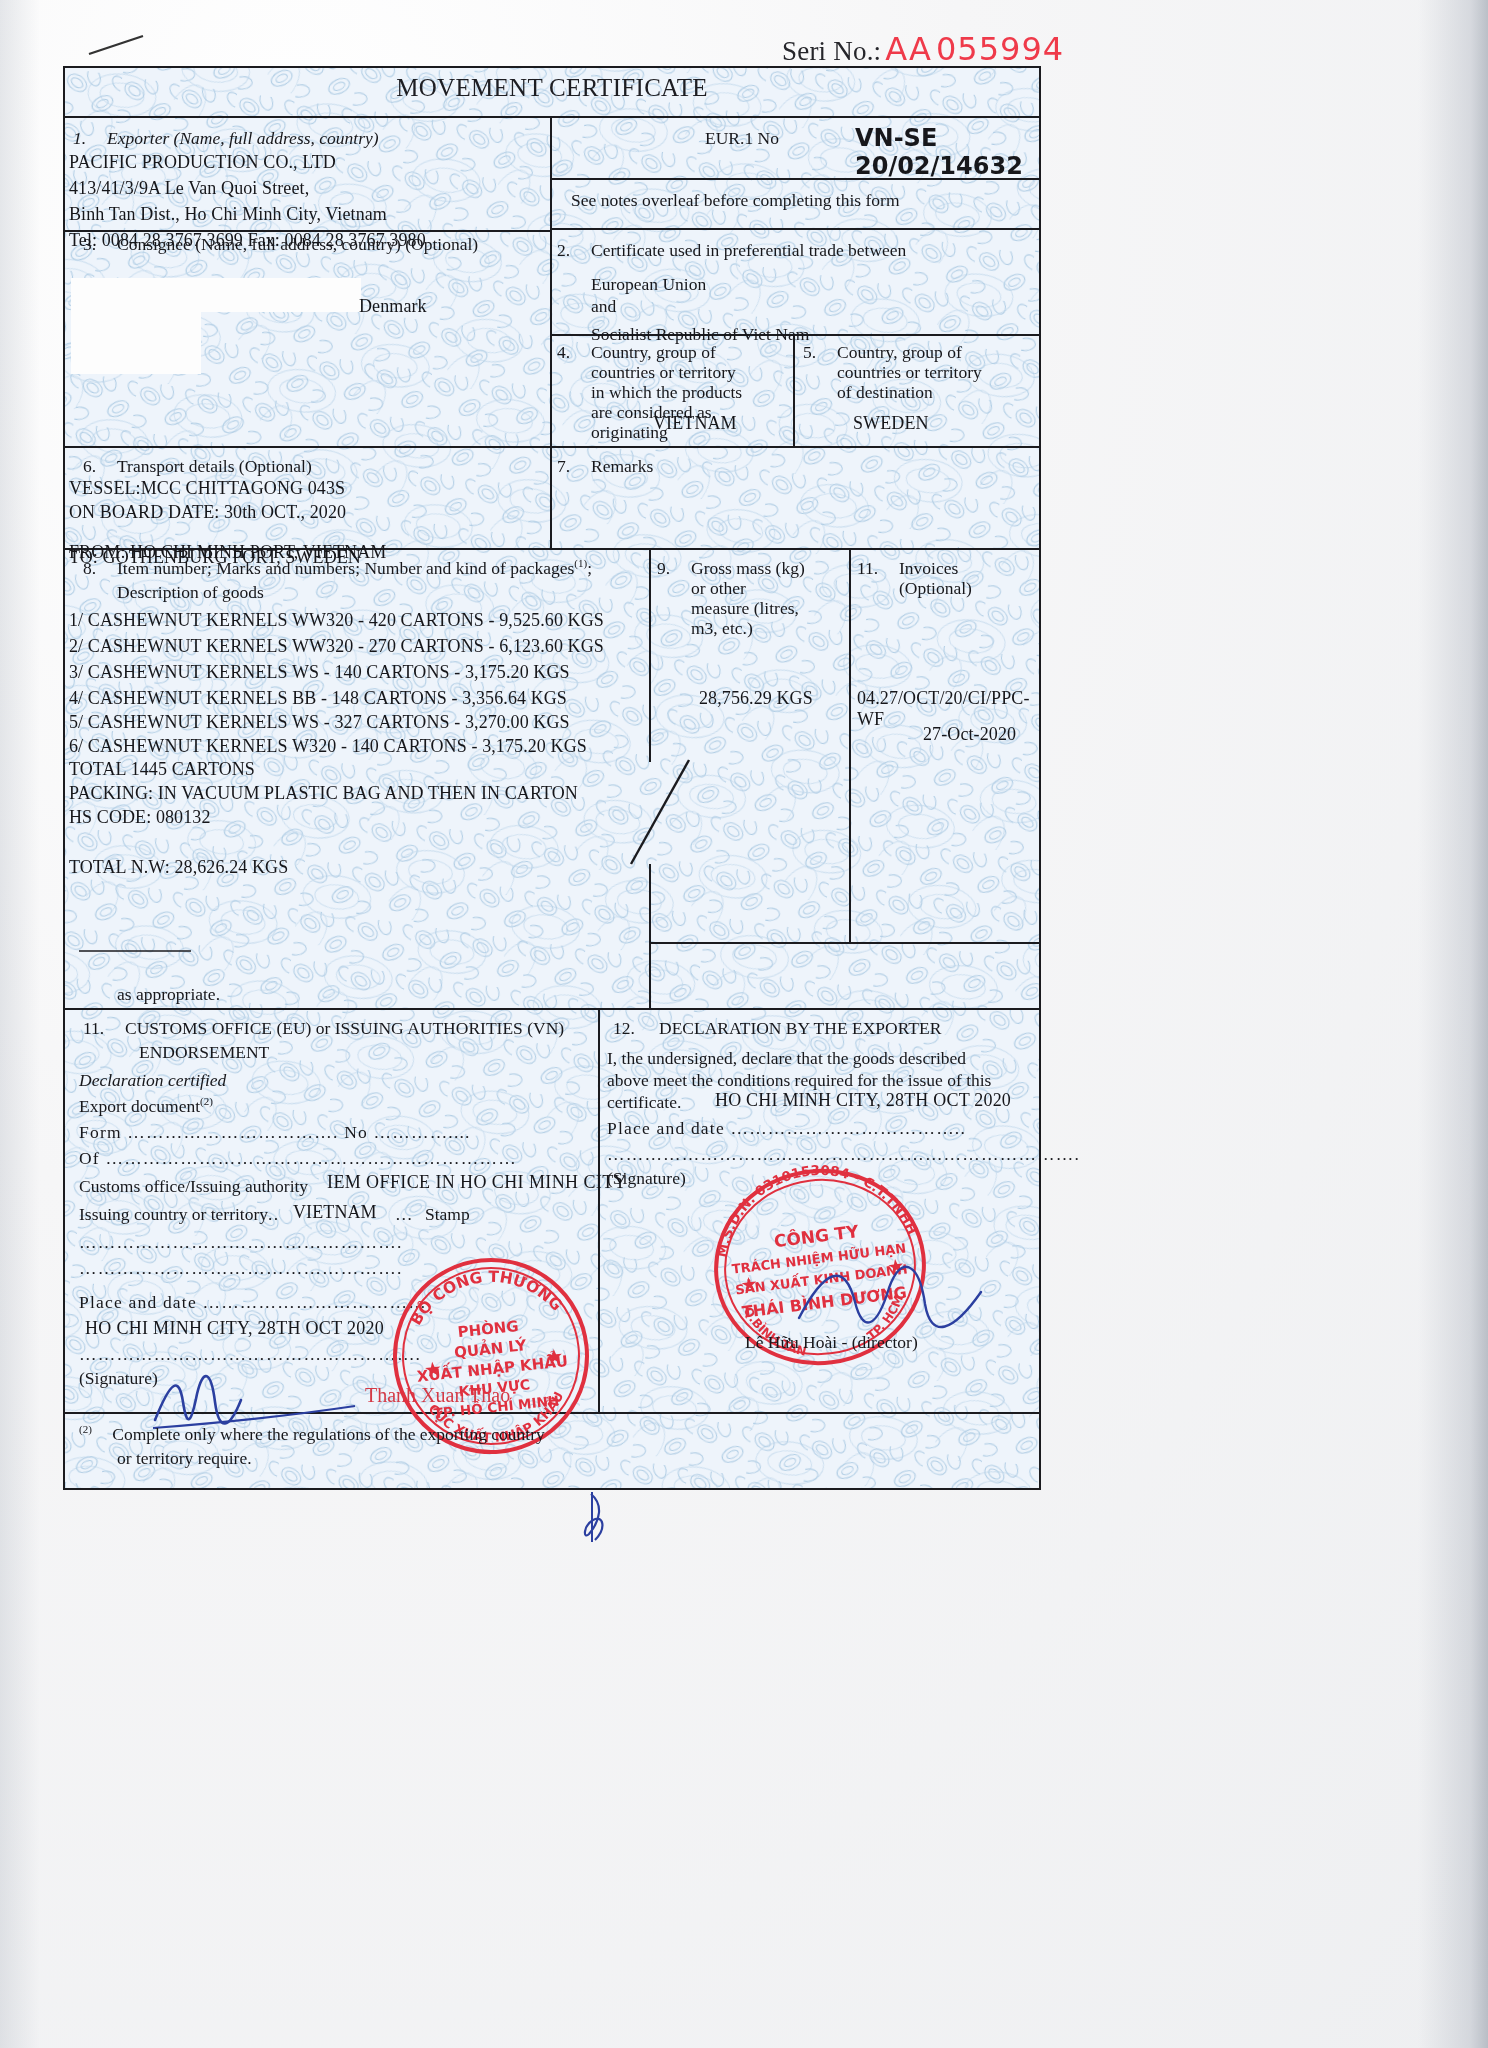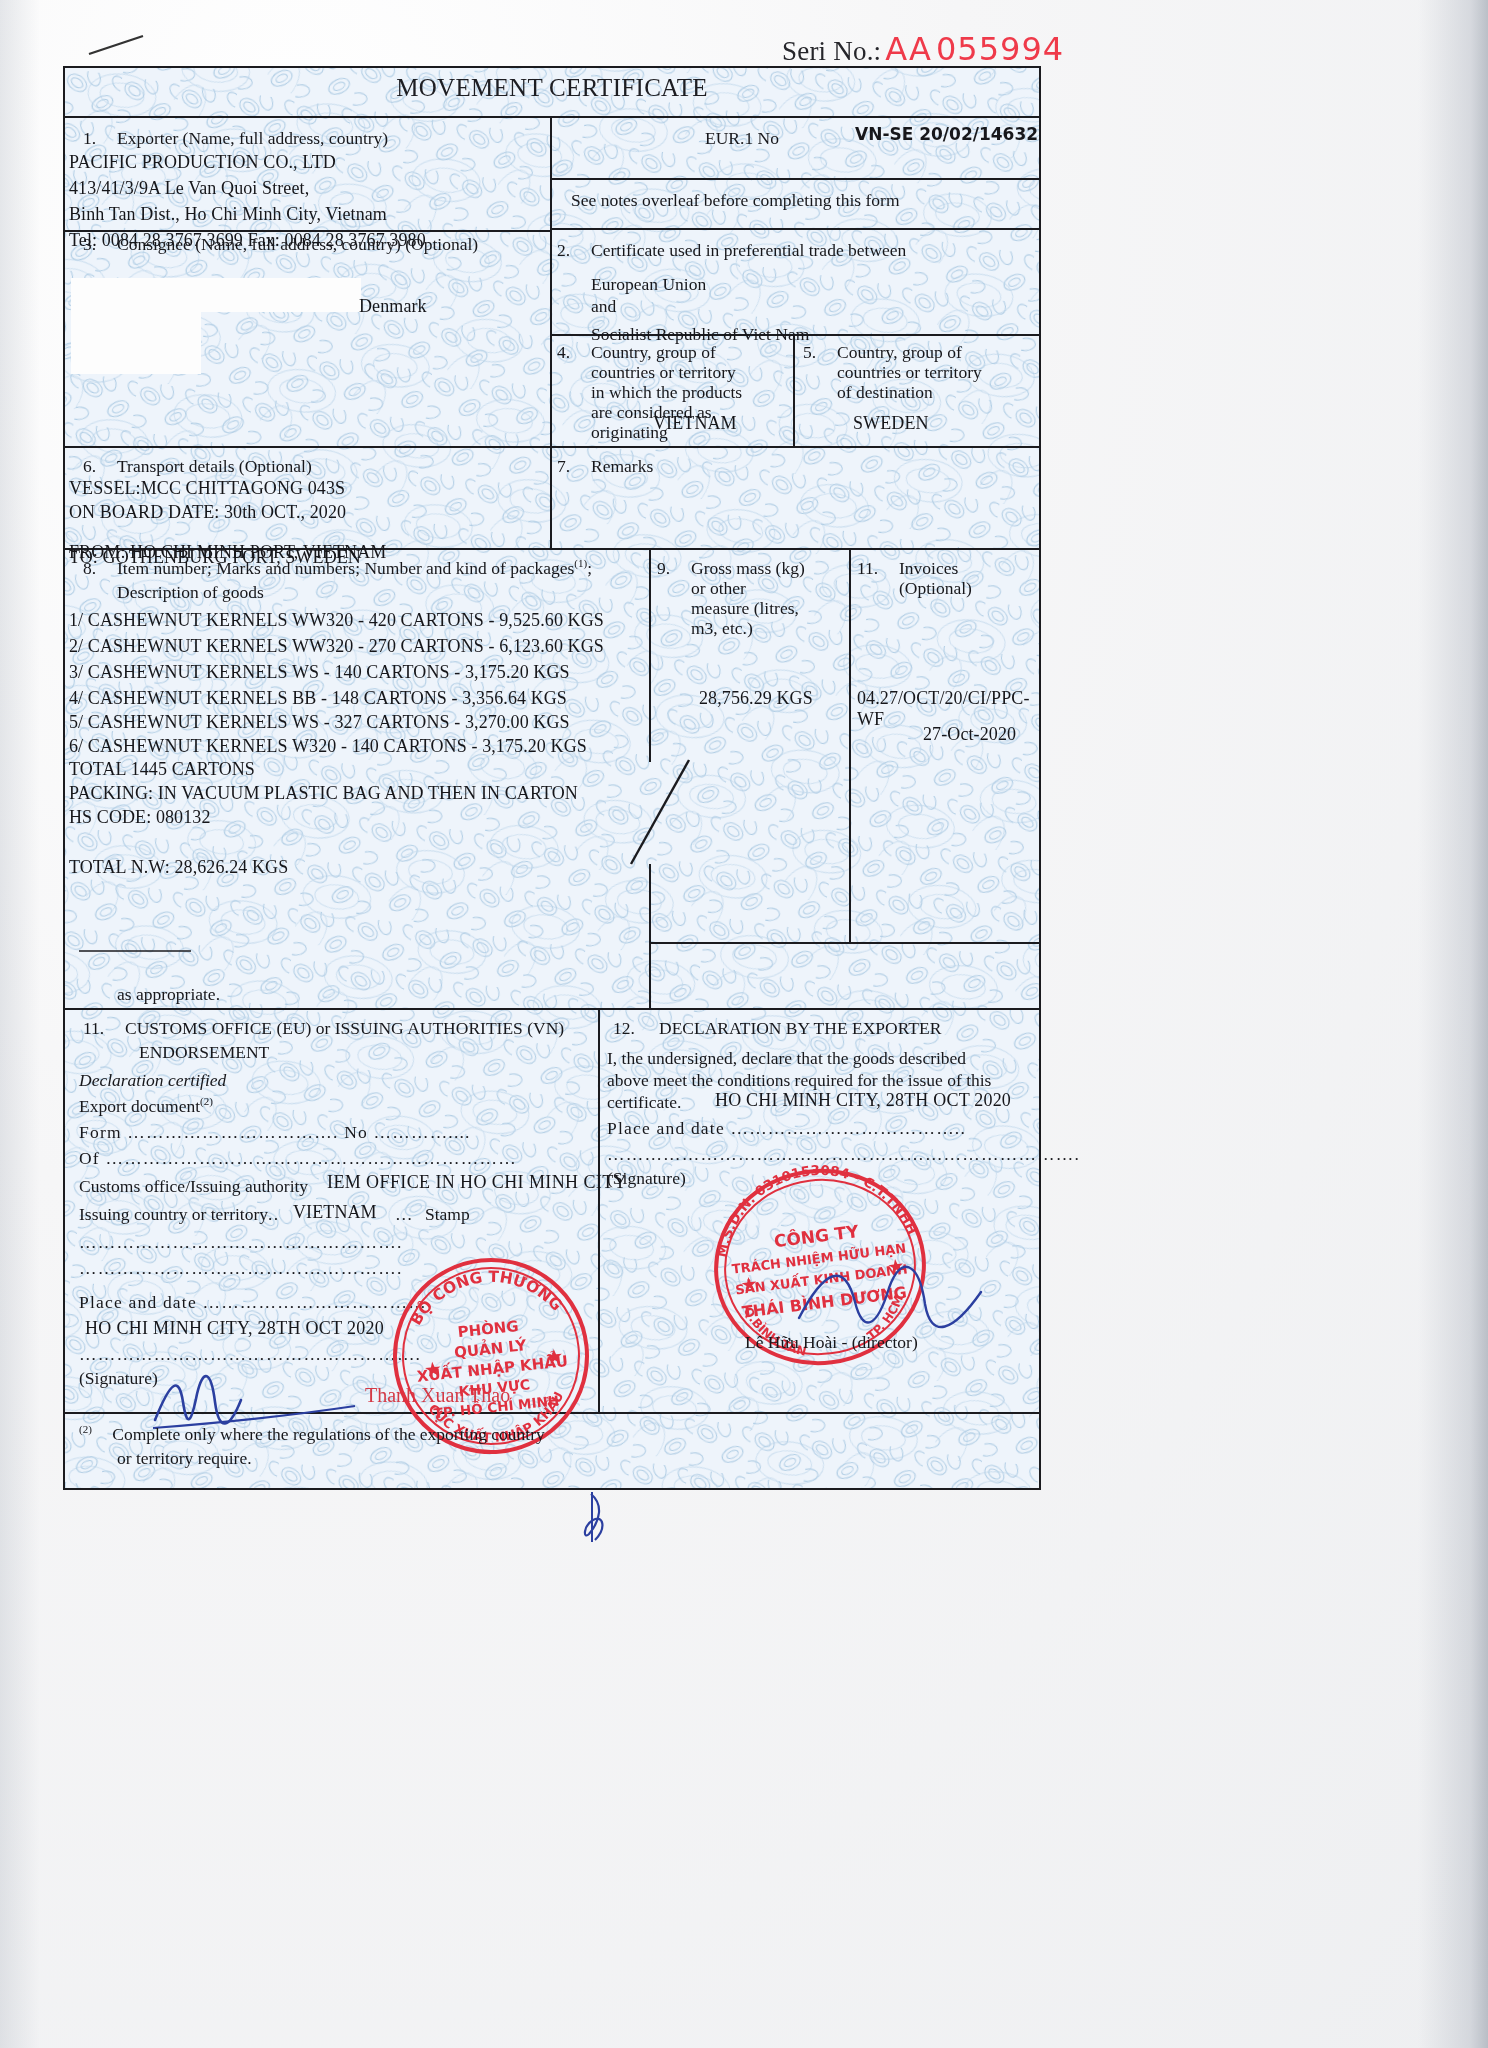--- a/index.html
+++ b/index.html
@@ -23,21 +23,21 @@
 
   .content{position:absolute;inset:0;}
   .ttl{position:absolute;left:0;top:6px;width:100%;text-align:center;font-size:25px;color:#1d1d22;letter-spacing:.3px;}
 
   .hl{position:absolute;background:#1b1b1f;height:2px;left:0;width:100%;}
   .vl{position:absolute;background:#1b1b1f;width:2px;}
 
   .lbl{position:absolute;font-size:17.5px;color:#17171b;line-height:1.42;}
   .num-i{display:inline-block;width:34px;}
   .hand-bold{font-weight:normal;font-size:18px;color:#16161a;letter-spacing:.1px;}
-  .sans-b{font-family:"DejaVu Sans",sans-serif;font-weight:bold;font-size:17px;color:#17171b;}
+  .sans-b{font-family:"DejaVu Sans",sans-serif;font-weight:bold;font-size:24px;color:#17171b;}
   .ital{font-style:italic;}
   .sup{font-size:11px;vertical-align:super;}
   .dots{letter-spacing:1.2px;}
 
   
   .stamp{position:absolute;border-radius:50%;pointer-events:none;}
 
   .sig{position:absolute;pointer-events:none;}
   .sig-name{position:absolute;color:#d43a46;font-size:19px;font-family:"Liberation Serif",serif;}
 </style>
@@ -102,21 +102,21 @@
       <div class="vl" style="left:485px;top:378px;height:102px;"></div>
       <div class="vl" style="left:584px;top:480px;height:214px;"></div>
       <div class="vl" style="left:584px;top:796px;height:144px;"></div>
       <div class="vl" style="left:784px;top:480px;height:394px;"></div>
       <div class="vl" style="left:533px;top:940px;height:404px;"></div>
 
       <svg style="position:absolute;left:560px;top:690px;width:70px;height:112px;">
         <path d="M64 2 L6 106" stroke="#1b1b1f" stroke-width="2.4" fill="none"></path>
       </svg>
 
-      <div class="lbl" style="left:18px;top:58px;width:460px;">
+      <div class="lbl" style="left:8px;top:58px;width:460px;font-style:italic;">
         <span class="num-i">1.</span><span>Exporter (Name, full address, country)</span>
       </div>
       <div class="hand-bold" style="position:absolute;left:4px;top:84px;">PACIFIC PRODUCTION CO., LTD</div>
       <div class="hand-bold" style="position:absolute;left:4px;top:110px;">413/41/3/9A Le Van Quoi Street,</div>
       <div class="hand-bold" style="position:absolute;left:4px;top:136px;">Binh Tan Dist., Ho Chi Minh City, Vietnam</div>
       <div class="hand-bold" style="position:absolute;left:4px;top:162px;">Tel: 0084 28 3767 3699     Fax: 0084 28 3767 3980</div>
 
       <div class="lbl" style="left:640px;top:58px;">EUR.1 No</div>
       <div class="sans-b" style="position:absolute;left:790px;top:56px;">VN-SE 20/02/14632</div>
       <div class="lbl" style="left:506px;top:120px;">See notes overleaf before completing this form</div>

